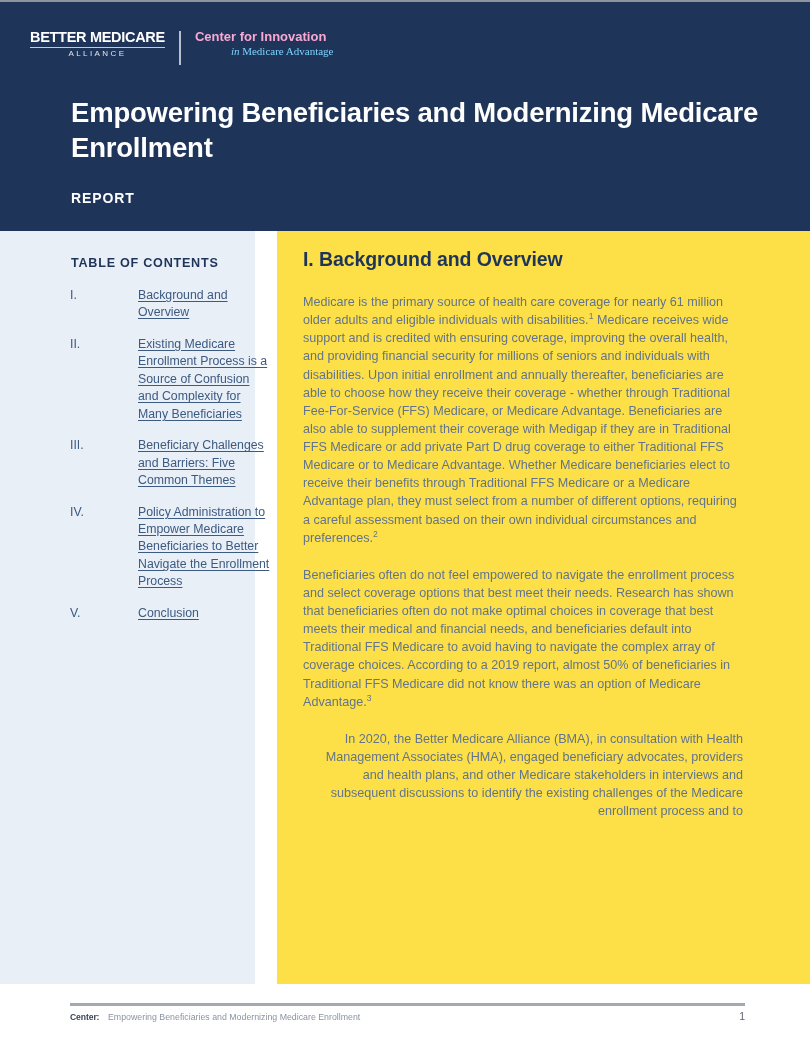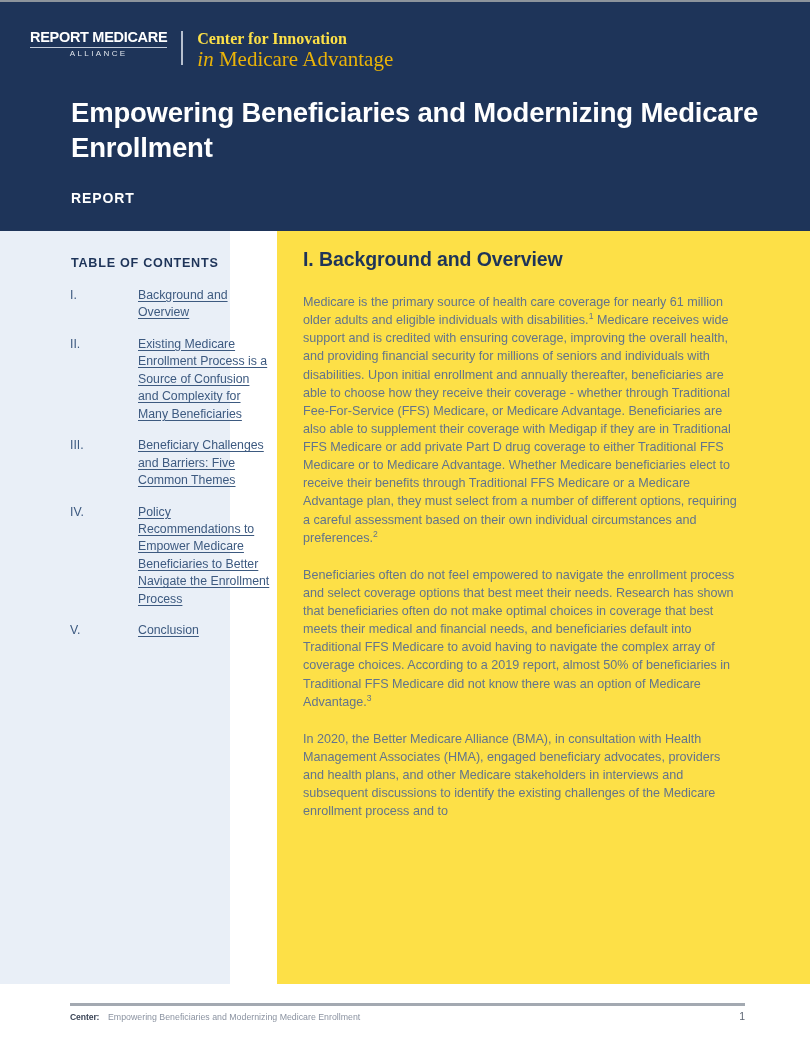--- a/index.html
+++ b/index.html
@@ -84,33 +84,34 @@
     background: #b7c0cf;
     margin-top: 1px;
   }
   .logo-right {
     padding-left: 14px;
     display: flex;
     flex-direction: column;
     justify-content: center;
   }
   .logo-center {
-    color: #fde047;
-    font-family: Liberation Serif, serif;
-    font-weight: bold;
-    font-size: 16px;
+    color: #f9a8d4;
+    font-family: Liberation Sans, sans-serif;
+    font-weight: bold;
+    font-size: 13px;
     line-height: 1.12;
     white-space: nowrap;
   }
   .logo-in-line {
-    color: #eab308;
+    color: #7dd3fc;
     font-family: "Liberation Serif", serif;
-    font-size: 21px;
+    font-size: 11px;
     line-height: 1.12;
     white-space: nowrap;
+    margin-left: 36px;
   }
   .logo-in {
     font-style: italic;
     font-family: "Liberation Serif", serif;
   }
 
   .hero-title {
     position: absolute;
     left: 71px;
     top: 93px;
@@ -131,21 +132,21 @@
     font-weight: bold;
     font-size: 14px;
     letter-spacing: 0.9px;
   }
 
   
   .sidebar {
     position: absolute;
     top: 231px;
     left: 0;
-    width: 230px;
+    width: 255px;
     height: 753px;
     background: #e9eff7;
   }
   .toc-title {
     position: absolute;
     top: 25px;
     left: 71px;
     color: #1e3459;
     font-family: "Liberation Sans", sans-serif;
     font-weight: bold;
@@ -207,21 +208,21 @@
     width: 440px;
   }
   .body-copy p {
     margin: 0 0 19px 0;
     color: #63748c;
     font-family: "Liberation Sans", sans-serif;
     font-size: 12.6px;
     line-height: 1.44;
     text-align: left;
   }
-  .body-copy p:last-child { margin-bottom: 0; }
+  .body-copy p:last-child { margin-bottom: 0; text-align: right; }
   sup {
     font-size: 0.68em;
     vertical-align: super;
     line-height: 0;
   }
 
   
   .footer-rule {
     position: absolute;
     left: 70px;
@@ -263,21 +264,21 @@
 <body>
 
 <div class="page">
 
   <div class="top-rule"></div>
 
   <div class="hero">
 
     <div class="logo-lockup">
       <div class="logo-left">
-        <div class="logo-better">REPORT MEDICARE</div>
+        <div class="logo-better">BETTER MEDICARE</div>
         <div class="logo-underline"></div>
         <div class="logo-alliance">ALLIANCE</div>
       </div>
       <div class="logo-divider"></div>
       <div class="logo-right">
         <div class="logo-center">Center for Innovation</div>
         <div class="logo-in-line"><span class="logo-in">in</span> <span>Medicare Advantage</span></div>
       </div>
     </div>
 
@@ -299,21 +300,21 @@
         <span class="toc-link">Existing Medicare Enrollment Process is a Source of Confusion and Complexity for Many Beneficiaries</span>
       </div>
 
       <div class="toc-item">
         <span class="toc-num">III.</span>
         <span class="toc-link">Beneficiary Challenges and Barriers: Five Common Themes</span>
       </div>
 
       <div class="toc-item">
         <span class="toc-num">IV.</span>
-        <span class="toc-link">Policy Recommendations to Empower Medicare Beneficiaries to Better Navigate the Enrollment Process</span>
+        <span class="toc-link">Policy Administration to Empower Medicare Beneficiaries to Better Navigate the Enrollment Process</span>
       </div>
 
       <div class="toc-item">
         <span class="toc-num">V.</span>
         <span class="toc-link">Conclusion</span>
       </div>
 
 
     </div>
   </div>

